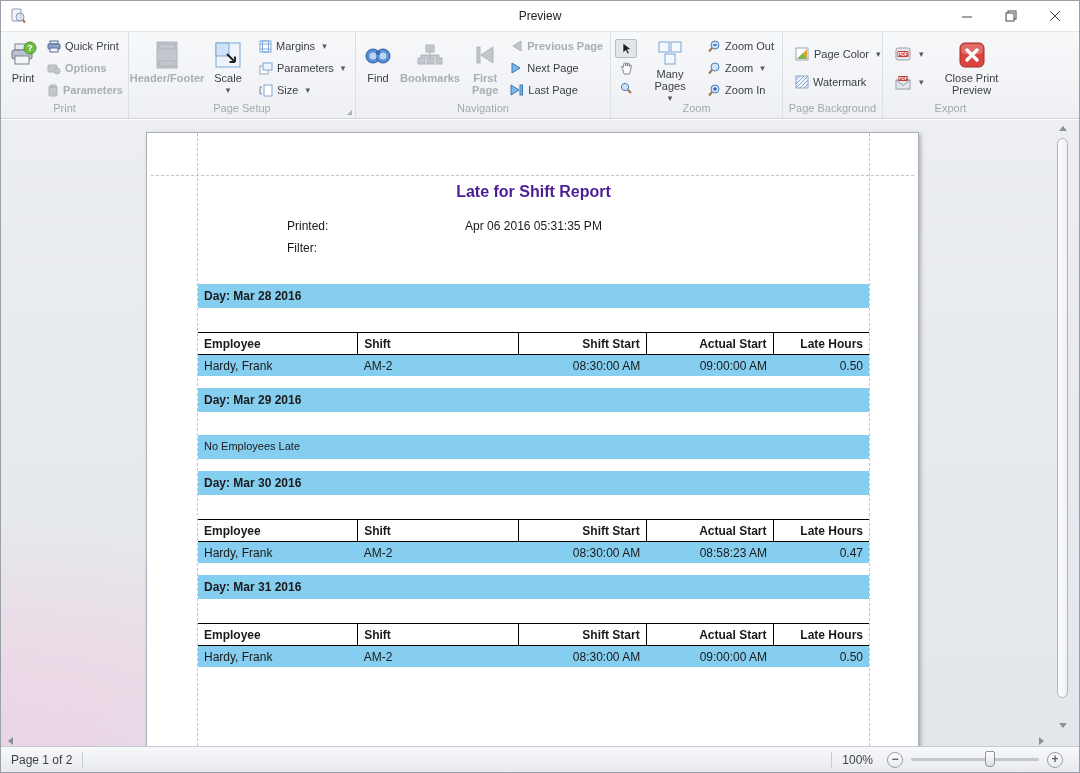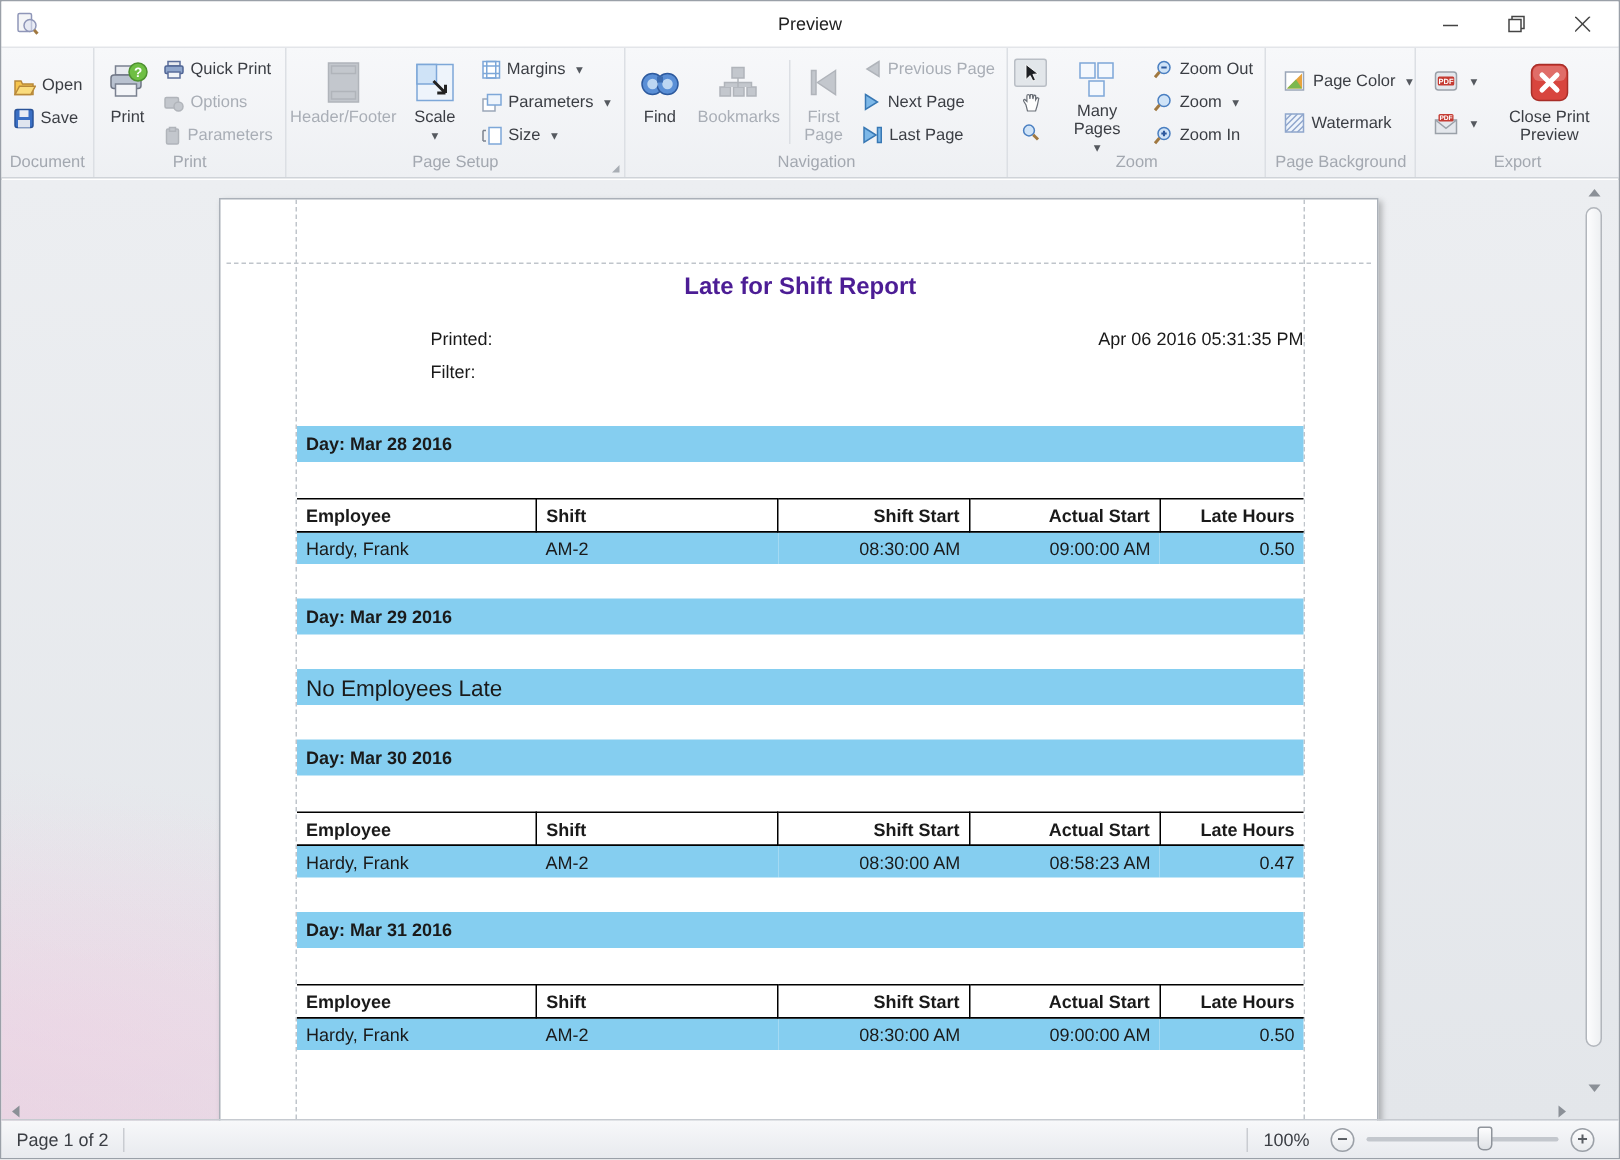--- a/index.html
+++ b/index.html
@@ -23,21 +23,21 @@
     display:flex; }
   .rgroup { height:100%; display:flex; flex-direction:column; border-right:1px solid #dcdfe4; position:relative; }
   .rgroup-content { flex:1; display:flex; align-items:center; padding:3px 4px 0 4px; gap:2px; }
   .rgroup-label { height:17px; text-align:center; font-size:11px; color:#a3a8b0; line-height:15px; }
   .big-btn { height:62px; display:flex; flex-direction:column; align-items:center; justify-content:flex-start;
     padding:3px 4px; border-radius:3px; font-size:11px; color:#3b3e44; text-align:center; line-height:12px; }
   .big-btn .bicon { height:30px; display:flex; align-items:center; justify-content:center; margin-bottom:2px; }
   .small-col { display:flex; flex-direction:column; justify-content:center; gap:2px; }
   .small-btn { display:flex; align-items:center; gap:4px; font-size:11px; color:#3b3e44;
     padding:1px 4px; border-radius:2px; height:20px; white-space:nowrap; }
-  .disabled { color:#a9aeb6 !important; }
+  .disabled { color:#a9aeb6 !important;font-weight:bold; }
   .disabled svg * { fill:#c3c7cd !important; stroke:#b0b4ba !important; }
   .dd::after { content:"▾"; font-size:9px; color:#55595f; margin-left:3px; }
   .dd-below::after { content:"▾"; font-size:9px; color:#55595f; display:block; }
   .pressed { background:#e2e6ea; border:1px solid #b9bec5; }
   .tiny-btn { width:22px; height:19px; display:flex; align-items:center; justify-content:center; border-radius:2px; }
   .dialog-launcher { position:absolute; right:3px; bottom:3px; width:0; height:0;
     border-left:5px solid transparent; border-bottom:5px solid #a8adb4; }
 
   
   .preview { position:absolute; top:119px; left:0; right:0; height:628px; overflow:hidden;
@@ -48,26 +48,26 @@
       linear-gradient(#eceef1,#e3e6ea); }
   .page { position:absolute; left:145px; top:12px; width:773px; height:700px; background:#ffffff;
     border:1px solid #aab0b8; box-shadow:2px 2px 4px rgba(0,0,0,.25); }
   .margin-guide-v { position:absolute; top:0; bottom:0; border-left:1px dashed #c0c5cb; }
   .margin-guide-h { position:absolute; left:4px; right:4px; border-top:1px dashed #c0c5cb; }
   .page-content { position:absolute; left:51px; width:671px; top:42px; color:#1a1a1a; }
   .report-title { margin-top:8px; height:24px; text-align:center; font-size:16px; font-weight:bold; color:#4c1d95; }
   .meta-block { margin-top:9px; }
   .meta-row { position:relative; height:22px; font-size:12px; }
   .meta-label { position:absolute; left:89px; top:3px; }
-  .meta-value { position:absolute; left:0; right:0; top:3px; text-align:right; }
+  .meta-value { position:absolute; left:0; right:0; top:3px; text-align:center; }
   .report-body { margin-top:24px; }
-  .day-section { margin-bottom:23px; }
+  .day-section { margin-bottom:12px; }
   .day-band { height:24px; background:var(--band-blue); font-weight:bold; font-size:12px;
     padding:5px 6px 0 6px; }
-  .note-band { height:24px; background:var(--band-blue); font-size:15px; padding:5px 6px 0 6px; margin-top:23px; }
+  .note-band { height:24px; background:var(--band-blue); font-size:11px; padding:5px 6px 0 6px; margin-top:23px; }
   .report-table { width:100%; border-collapse:collapse; margin-top:24px; table-layout:fixed; font-size:12px; }
   .report-table th { font-weight:bold; text-align:left; background:#fff; padding:4px 6px 3px 6px;
     border-top:1px solid #000; border-bottom:1px solid #000; border-right:1px solid #000; }
   .report-table th:last-child { border-right:none; }
   .report-table td { background:var(--band-blue); padding:4px 6px 3px 6px; }
   .report-table .num { text-align:right; }
   .c0{width:23.8%;} .c1{width:24.0%;} .c2{width:19.0%;} .c3{width:18.9%;} .c4{width:14.3%;}
 
   
   .vscroll { position:absolute; right:9px; top:4px; width:14px; bottom:18px; }
@@ -129,40 +129,20 @@
         <svg width="11" height="11">
           <line x1="0" y1="0" x2="10" y2="10" stroke-width="1"></line>
             <line x1="10" y1="0" x2="0" y2="10" stroke-width="1"></line>
         </svg>
       </div>
     </div>
   </div>
 
   <div class="ribbon">
 
-    <div class="rgroup" style="width:62px">
-      <div class="rgroup-content" style="flex-direction:column; align-items:flex-start; justify-content:center;">
-        <div class="small-btn">
-          <svg width="15" height="13" viewBox="0 0 15 13">
-            <path d="M1 3 L5 3 L6 5 L13 5 L13 12 L1 12 Z" fill="#f5c44e" stroke="#b8893a"></path>
-            <path d="M1 12 L4 6.5 L14.5 6.5 L11.5 12 Z" fill="#fadc7d" stroke="#b8893a"></path>
-          </svg>
-          <span>Open</span>
-        </div>
-        <div class="small-btn">
-          <svg width="14" height="14" viewBox="0 0 14 14">
-            <rect x="1" y="1" width="12" height="12" rx="1.5" fill="#3a6fc4" stroke="#2a5398"></rect>
-            <rect x="4" y="1.5" width="6" height="4.5" fill="#e8ecf4"></rect>
-            <rect x="3" y="8" width="8" height="5" fill="#dfe5ef"></rect>
-          </svg>
-          <span>Save</span>
-        </div>
-      </div>
-      <div class="rgroup-label">Document</div>
-    </div>
 
     <div class="rgroup" style="width:128px">
       <div class="rgroup-content">
         <div class="big-btn">
           <span class="bicon">
             <svg width="28" height="28" viewBox="0 0 28 28">
               <rect x="6" y="3" width="14" height="6" fill="#e8ebf0" stroke="#7a8190"></rect>
               <rect x="3" y="9" width="20" height="9" rx="2" fill="#b9c2d0" stroke="#6f7685"></rect>
               <rect x="6" y="15" width="14" height="8" fill="#f3f5f8" stroke="#7a8190"></rect>
               <circle cx="21" cy="7" r="6" fill="#6fbf44" stroke="#4e9130"></circle>

